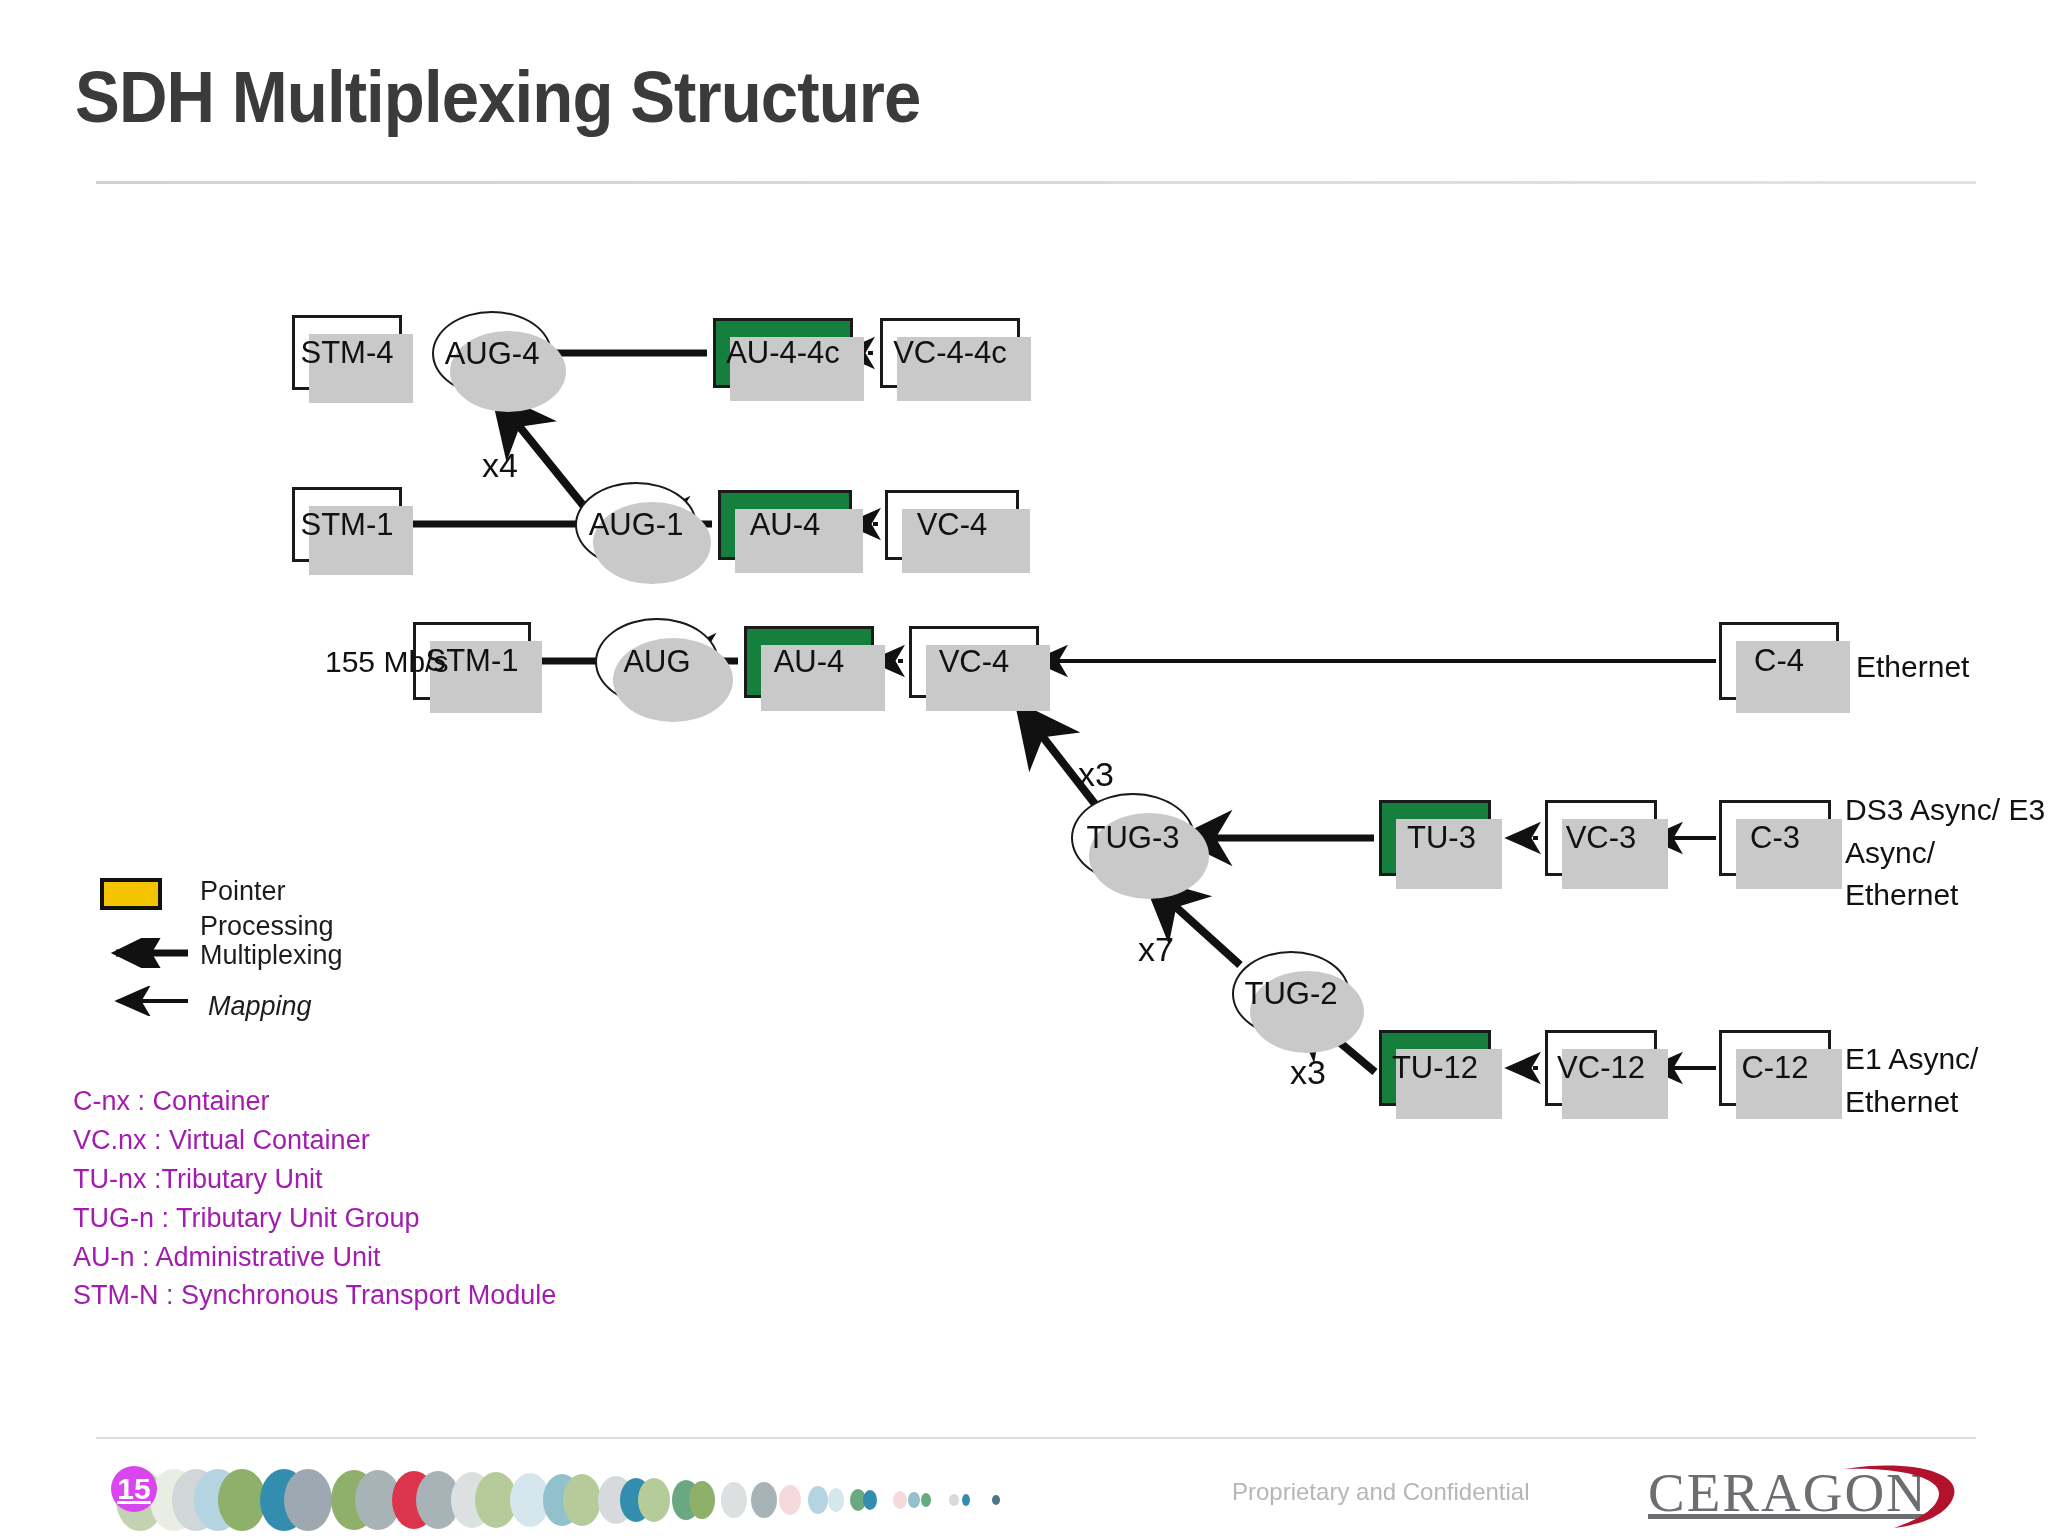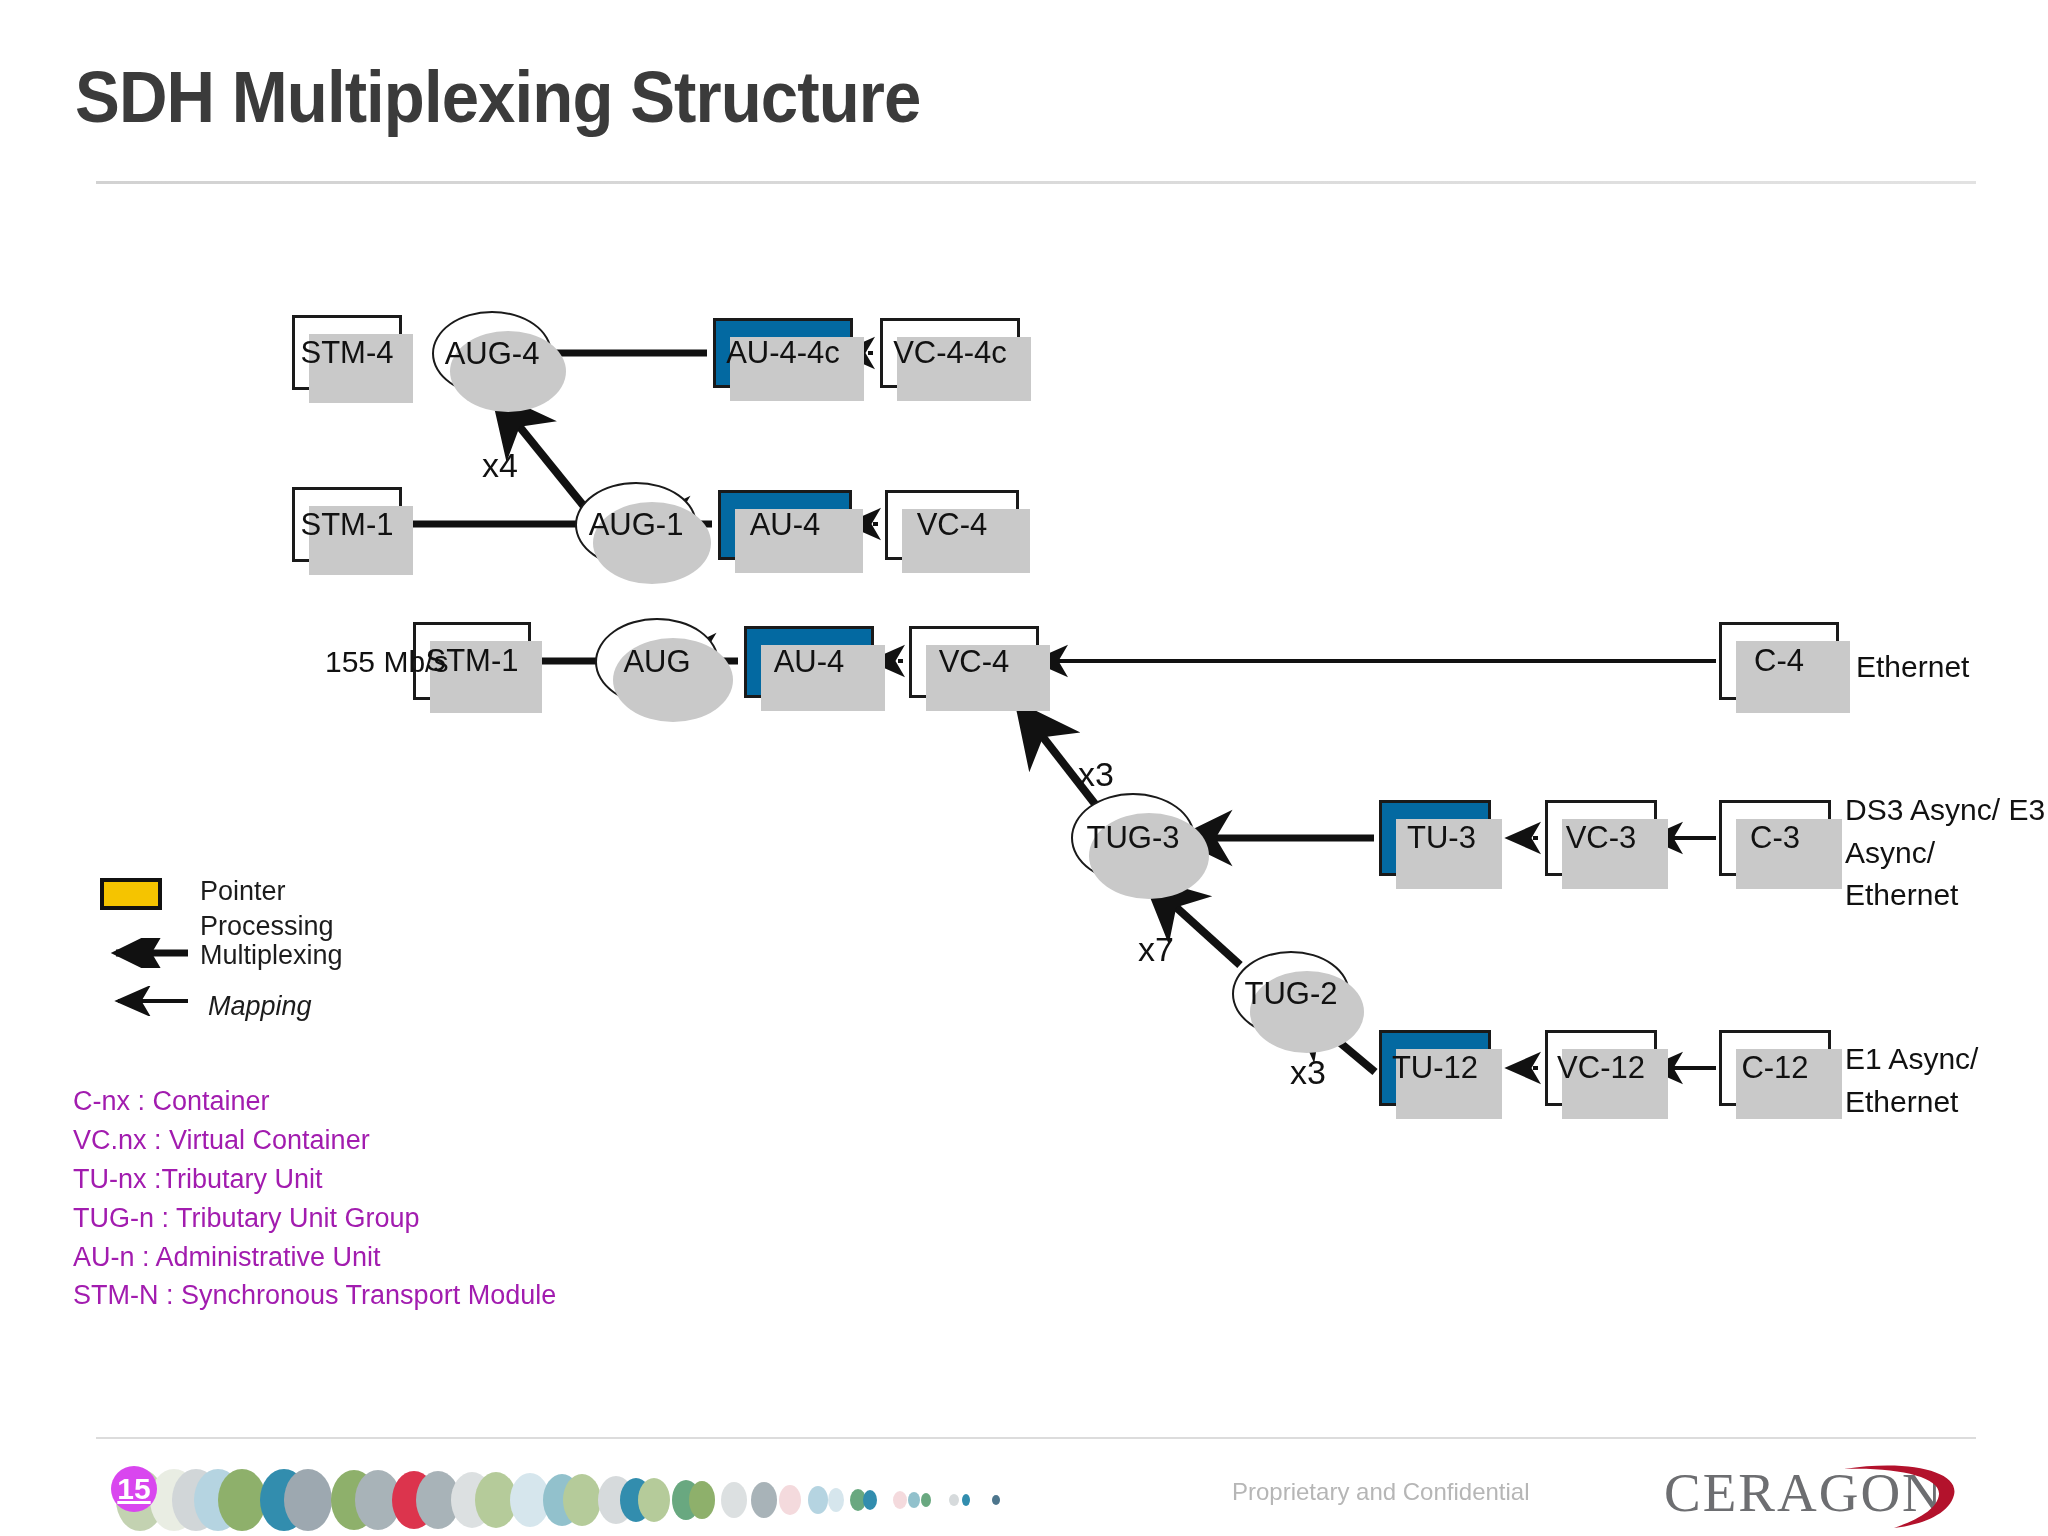--- a/index.html
+++ b/index.html
@@ -44,21 +44,21 @@
   }
   .node .shadow{
     position:absolute;left:14px;top:16px;right:-14px;bottom:-16px;
     background:#c9c9c9;
     z-index:-1;
   }
   .rect{
     border:3px solid #1a1a1a;
     background:#ffffff;
   }
-  .rect.orange{background:#0369a1;}
+  .rect.orange{background:#15803d;}
   .ellipse{
     border:2px solid #1a1a1a;
     background:#ffffff;
     border-radius:50%/50%;
   }
   .ellipse .shadow{
     border-radius:50%/50%;
     left:16px;top:18px;right:-16px;bottom:-18px;
   }
 
@@ -123,21 +123,21 @@
     font-size:24px;color:#b6b6b6;
     white-space:nowrap;z-index:6;
   }
   #logo{
     position:absolute;left:1648px;top:1455px;z-index:6;
   }
   #logo-word{
     font-family:"Liberation Serif", serif;
     font-size:55px;letter-spacing:2px;
     color:#6d6e71;font-weight:normal;
-    position:absolute;left:16px;top:6px;white-space:nowrap;
+    position:absolute;left:0;top:6px;white-space:nowrap;text-decoration:underline;
   }
 </style>
 </head>
 <body>
 
 <div id="slide-title">SDH Multiplexing Structure</div>
 <div id="header-rule"></div>
 
 <div id="diagram">
 

